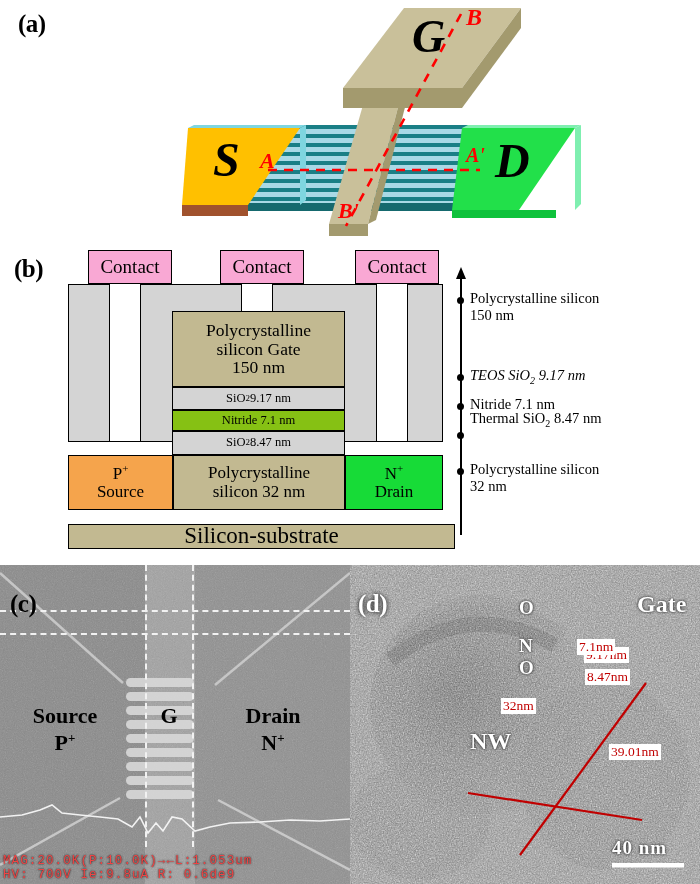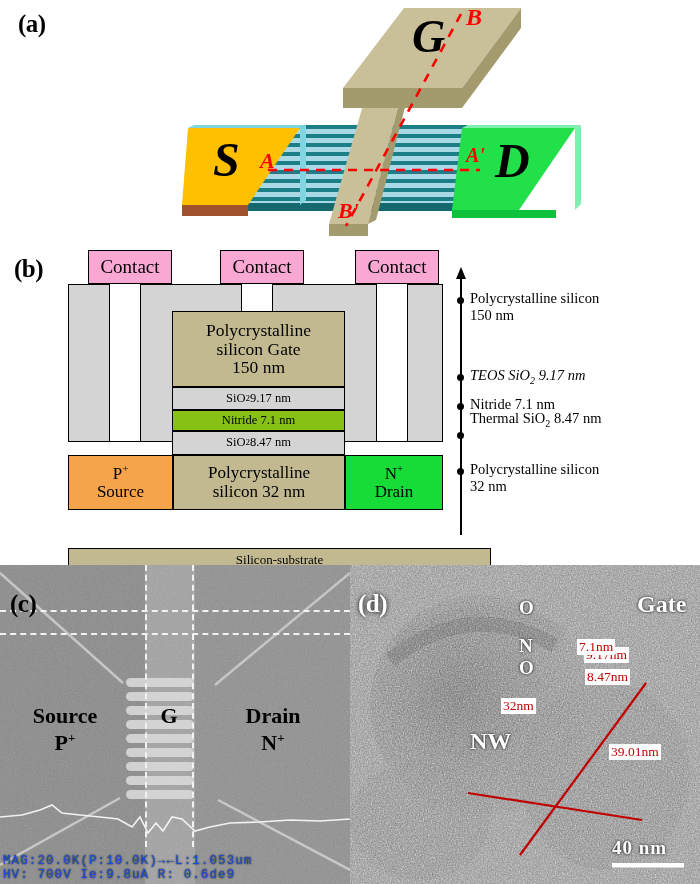--- a/index.html
+++ b/index.html
@@ -27,21 +27,21 @@
 
   
   #panel-c,#panel-d{position:absolute;top:565px;height:319px;overflow:hidden;}
   #panel-c{left:0;width:350px;}
   #panel-d{left:350px;width:350px;}
   .semtxt{position:absolute;color:#000;font-family:"Liberation Serif",serif;
           font-weight:bold;text-align:center;}
   .dash-h{position:absolute;height:0;border-top:2px dashed #f2f2f2;}
   .dash-v{position:absolute;width:0;border-left:2px dashed #f2f2f2;}
   .statusbar{position:absolute;left:0;bottom:0;width:100%;
-     font-family:"Liberation Mono",monospace;font-size:12.5px;color:#1d4ed8;
+     font-family:"Liberation Mono",monospace;font-size:12.5px;color:#ef4444;
      letter-spacing:1.1px;line-height:1.12;padding:2px 3px;box-sizing:border-box;
      text-shadow:0 0 2px #000;}
   .callout{position:absolute;background:#fff;color:#c00000;
      font-family:"Liberation Serif",serif;font-size:13.5px;padding:0 2px;white-space:nowrap;}
   .ono{position:absolute;color:#fff;font-family:"Liberation Serif",serif;
      font-weight:bold;font-size:19px;text-shadow:0 0 3px #000;}
 </style>
 </head>
 <body>
 
@@ -142,21 +142,21 @@
   </div>
   <div class="bx poly" style="left:173px;top:215px;width:172px;height:55px;flex-direction:column;font-size:17px;">
     <span>Polycrystalline</span>
     <span>silicon 32 nm</span>
   </div>
   <div class="bx" style="left:345px;top:215px;width:98px;height:55px;background:#17db37;flex-direction:column;font-size:17px;">
     <span><span>N</span><sup style="font-size:11px">+</sup></span>
     <span>Drain</span>
   </div>
 
-  <div class="bx poly" style="left:68px;top:308px;width:423px;height:25px;font-size:13px;">Silicon-substrate</div>
+  <div class="bx poly" style="left:68px;top:284px;width:387px;height:25px;font-size:23px;">Silicon-substrate</div>
 
   <svg width="250" height="290" style="position:absolute;left:450px;top:25px;">
     <line x1="11" y1="270" x2="11" y2="8" stroke="#000" stroke-width="2"></line>
     <polygon points="11,2 6,14 16,14" fill="#000"></polygon>
   </svg>
   <div class="dot" style="left:457px;top:57px;"></div>
   <div class="dot" style="left:457px;top:134px;"></div>
   <div class="dot" style="left:457px;top:163px;"></div>
   <div class="dot" style="left:457px;top:192px;"></div>
   <div class="dot" style="left:457px;top:228px;"></div>

